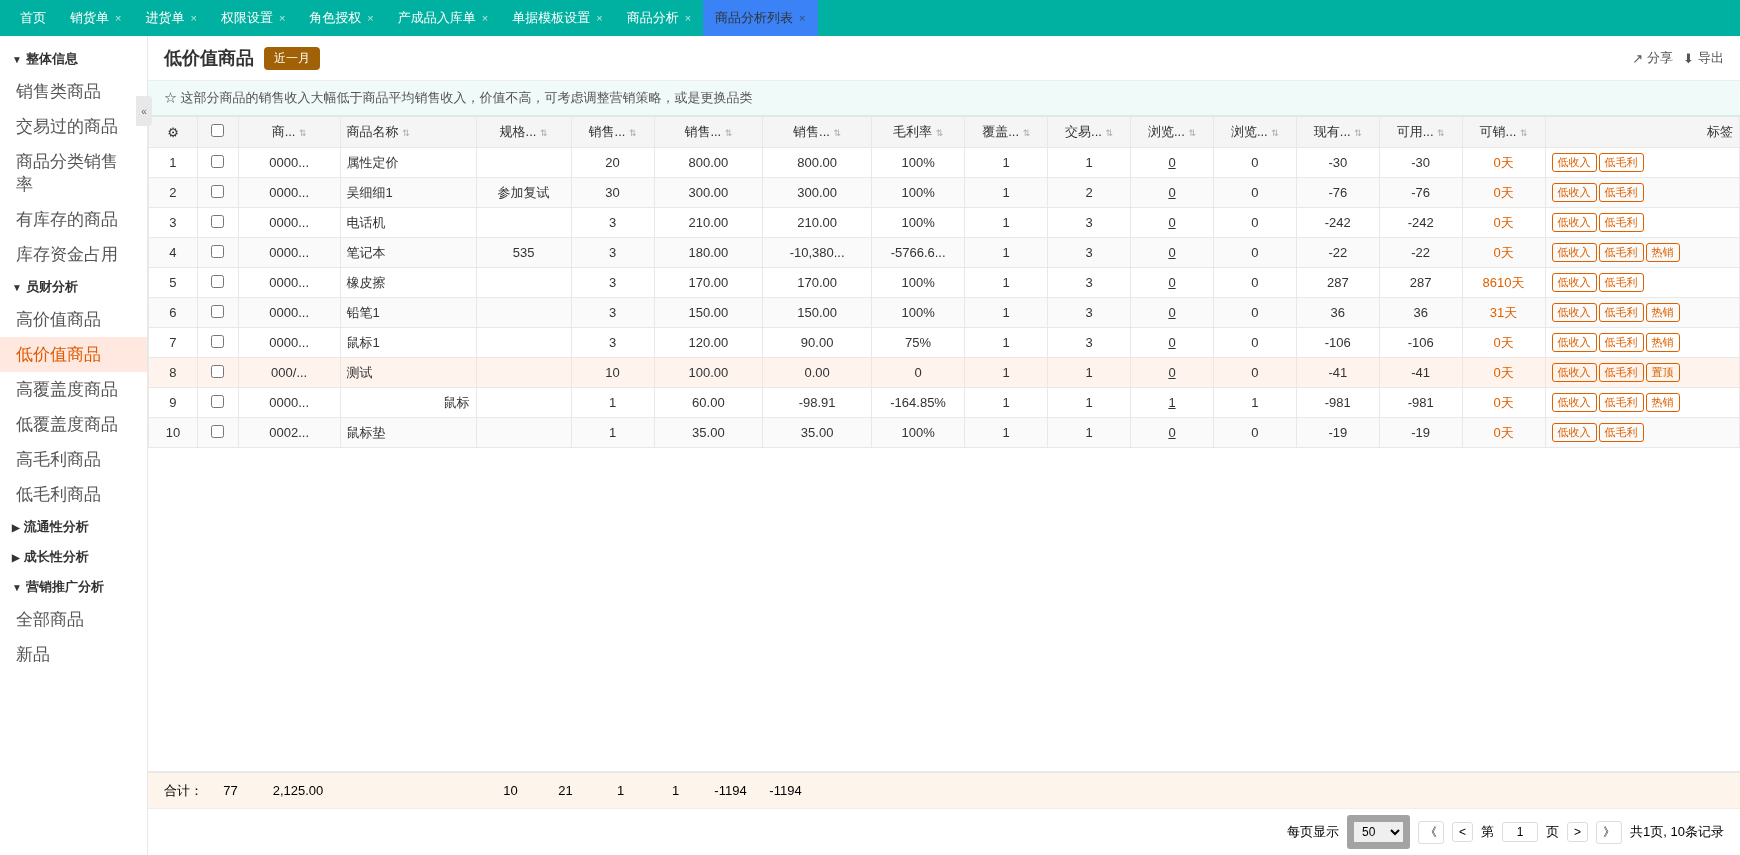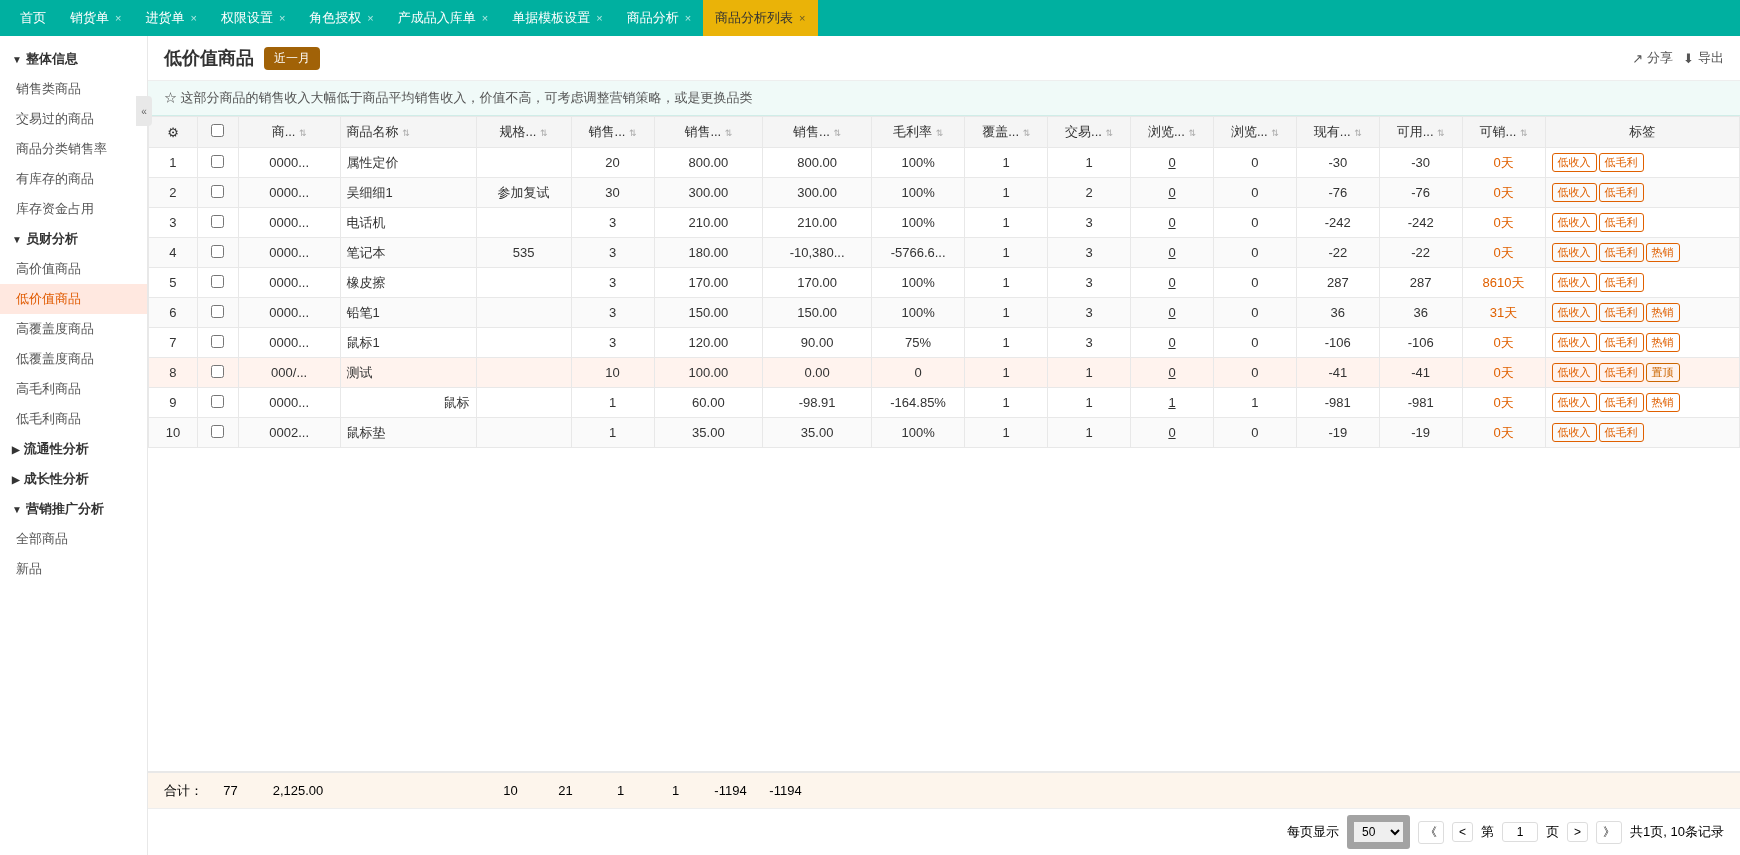--- a/index.html
+++ b/index.html
@@ -17,21 +17,21 @@
     .top-nav .nav-item {
       color: #fff;
       padding: 0 12px;
       height: 36px;
       display: flex;
       align-items: center;
       cursor: pointer;
       white-space: nowrap;
       font-size: 13px;
     }
-    .top-nav .nav-item.active { background: #eab308; color: #333; }
+    .top-nav .nav-item.active { background: #3b82f6; color: #333; }
     .top-nav .nav-item .close-x {
       margin-left: 6px;
       font-size: 11px;
       opacity: 0.7;
     }
 
     
     .layout { display: flex; height: calc(100vh - 36px); }
 
     
@@ -50,21 +50,21 @@
       color: #333;
       font-weight: bold;
       font-size: 13px;
       cursor: pointer;
     }
     .sidebar-section-header .arrow { margin-right: 4px; font-size: 10px; }
     .sidebar-item {
       padding: 6px 16px;
       color: #555;
       cursor: pointer;
-      font-size: 13px;
+      font-size: 17px;
     }
     .sidebar-item.active { background: #ffe8e0; color: #e05a00; }
 
     
     .collapse-btn {
       position: absolute;
       left: 136px;
       top: 60px;
       width: 16px;
       height: 30px;
@@ -254,21 +254,21 @@
     ::-webkit-scrollbar-thumb { background: #ccc; border-radius: 3px; }
 
     .col-num { width: 36px; }
     .col-check { width: 30px; }
     .col-code { width: 75px; }
     .col-name { width: 100px; text-align: left; }
     .col-spec { width: 70px; }
     .col-num-narrow { width: 55px; }
     .col-sales { width: 80px; }
     .col-pct { width: 65px; }
-    .col-tags { width: 130px; text-align: center; }
+    .col-tags { width: 130px; text-align: right; }
     input[type="checkbox"] { cursor: pointer; }
 
     .footer-totals {
       display: flex;
       gap: 0;
       flex: 1;
     }
     .footer-cell {
       text-align: center;
       padding: 4px 6px;

